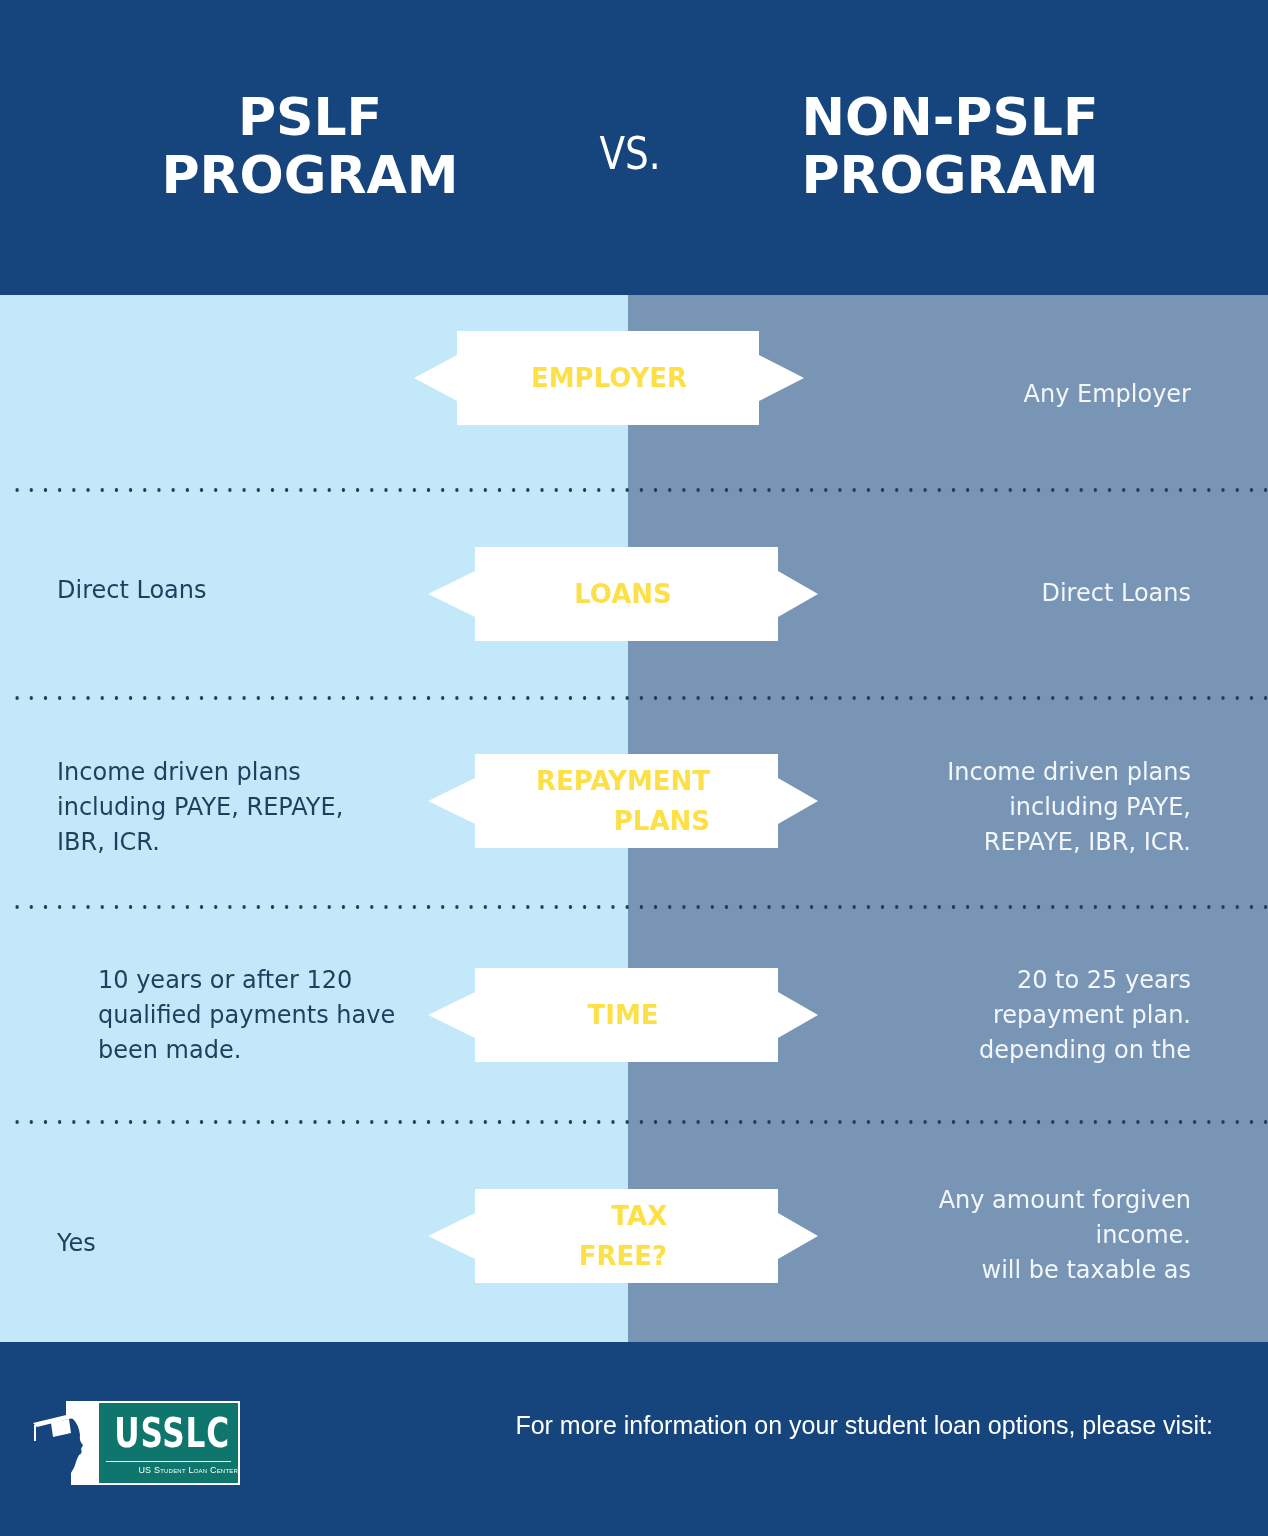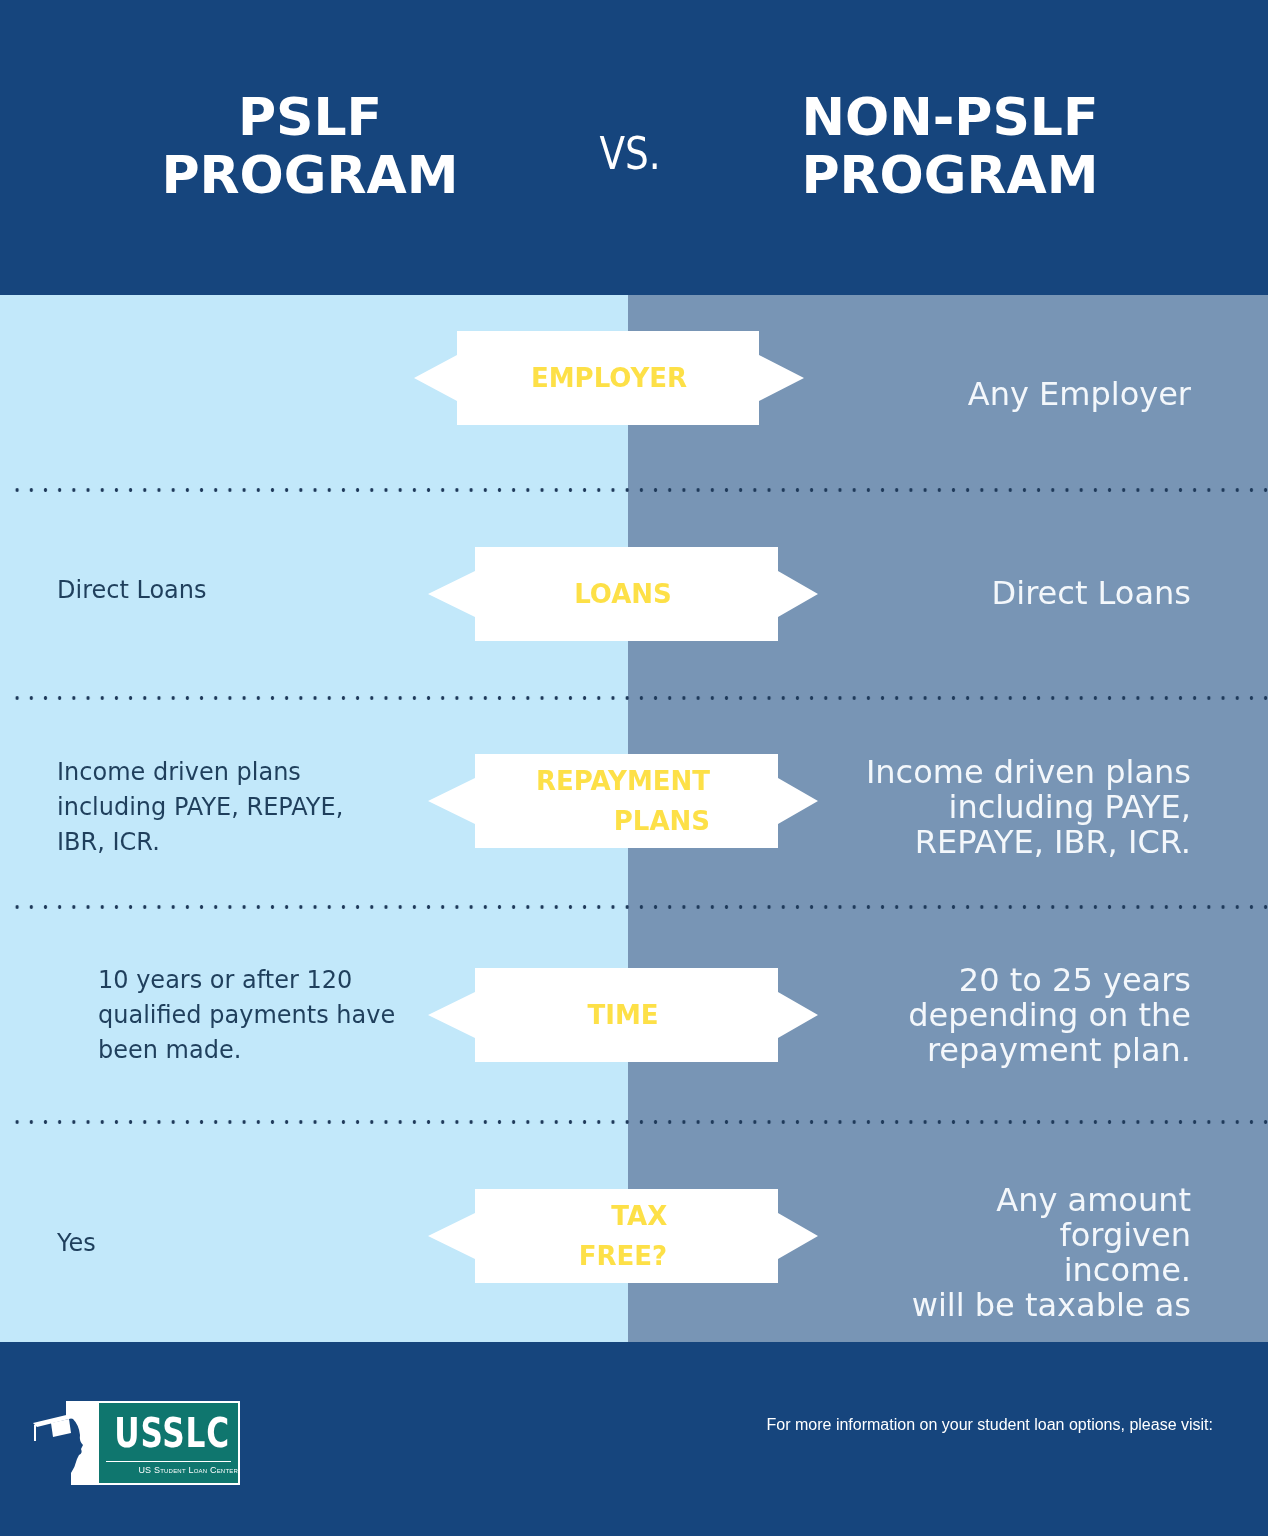--- a/index.html
+++ b/index.html
@@ -10,32 +10,32 @@
   .hdr-left { left:140px; width:340px; top:88px; }
   .hdr-right { left:780px; width:340px; top:88px; }
   .hdr-vs { position:absolute; left:560px; width:140px; top:128px; text-align:center; color:#fff; font-family:"DejaVu Sans", sans-serif; font-size:44px; font-weight:normal; transform:scaleX(0.85); }
   .body { position:absolute; left:0; top:295px; width:1268px; height:1047px; }
   .col-left { position:absolute; left:0; top:0; width:628px; height:1047px; background:#C2E8FA; }
   .col-right { position:absolute; left:628px; top:0; width:640px; height:1047px; background:#7895B5; }
   .divider { position:absolute; left:10px; width:1258px; height:4px;
     background-image: radial-gradient(circle, #1F3A5A 1.6px, transparent 2px);
     background-size:14.2px 4px; background-repeat:repeat-x; }
   .left-text { position:absolute; left:57px; width:370px; color:#1F3F5C; font-family:"DejaVu Sans", sans-serif; font-size:24px; line-height:35px; }
-  .right-text { position:absolute; right:77px; width:330px; color:#F3F7FB; text-align:right; font-family:"DejaVu Sans", sans-serif; font-size:32px; line-height:35px; }
+  .right-text { position:absolute; right:77px; width:330px; color:#F3F7FB; text-align:right; font-family:"DejaVu Sans", sans-serif; font-size:24px; line-height:35px; }
   .badge { position:absolute; height:94px; }
   .badge svg { position:absolute; left:0; top:0; }
   .badge-label { position:absolute; left:0; top:0; width:100%; height:100%; display:flex; align-items:center; justify-content:center; text-align:right; color:#fde047; font-family:"DejaVu Sans", sans-serif; font-weight:bold; font-size:26px; line-height:40px; }
   .footer { position:absolute; left:0; top:1342px; width:1268px; height:194px; background:#16457D; }
   .logo { position:absolute; left:33px; top:59px; width:210px; height:85px; }
   .logo-box { position:absolute; left:64px; top:0; width:143px; height:84px; border:2px solid #fff; background:#0f766e; }
   .logo-usslc { position:absolute; left:0; top:6px; width:100%; text-align:center; color:#fff; font-family:"DejaVu Sans", sans-serif; font-weight:bold; font-size:40px; line-height:48px; transform:scaleX(0.78); letter-spacing:1px; }
   .logo-line { position:absolute; left:7px; right:7px; top:58px; height:1px; background:#fff; }
   .logo-sub { position:absolute; left:0; width:100%; top:62px; text-align:right; color:#fff; font-size:9px; font-family:"Liberation Sans", sans-serif; font-variant:small-caps; letter-spacing:0.2px; }
   .logo-white { position:absolute; left:33px; top:0; width:33px; height:84px; background:#fff; }
-  .footer-text { position:absolute; right:55px; top:70px; text-align:right; color:#fff; font-family:"Liberation Sans", sans-serif; font-size:16px; line-height:26px; }
+  .footer-text { position:absolute; right:55px; top:70px; text-align:right; color:#fff; font-family:"Liberation Sans", sans-serif; font-size:25px; line-height:26px; }
   .footer-url { font-weight:bold; }
 </style>
 </head>
 <body>
 
 <div class="page">
 
   <div class="header">
     <div class="hdr-title hdr-left">
       <div>PSLF</div>
@@ -120,22 +120,22 @@
         <polygon points="0,47 47,24 47,0 350,0 350,24 390,47 350,70 350,94 47,94 47,70" fill="#FFFFFF"></polygon>
       </svg>
       <div class="badge-label">
         <div>
             <div>TIME</div>
           </div>
       </div>
     </div>
     <div class="right-text" style="top:668px;">
       <div>20 to 25  years</div>
+      <div>repayment plan.</div>
       <div>depending on the</div>
-      <div>repayment plan.</div>
     </div>
 
     <div class="left-text" style="top:931px;">
       <div>Yes</div>
     </div>
     <div class="badge" style="left:428px; top:894px; width:390px;">
       <svg width="390" height="94" viewBox="0 0 390 94">
         <polygon points="0,47 47,24 47,0 350,0 350,24 390,47 350,70 350,94 47,94 47,70" fill="#FFFFFF"></polygon>
       </svg>
       <div class="badge-label">

